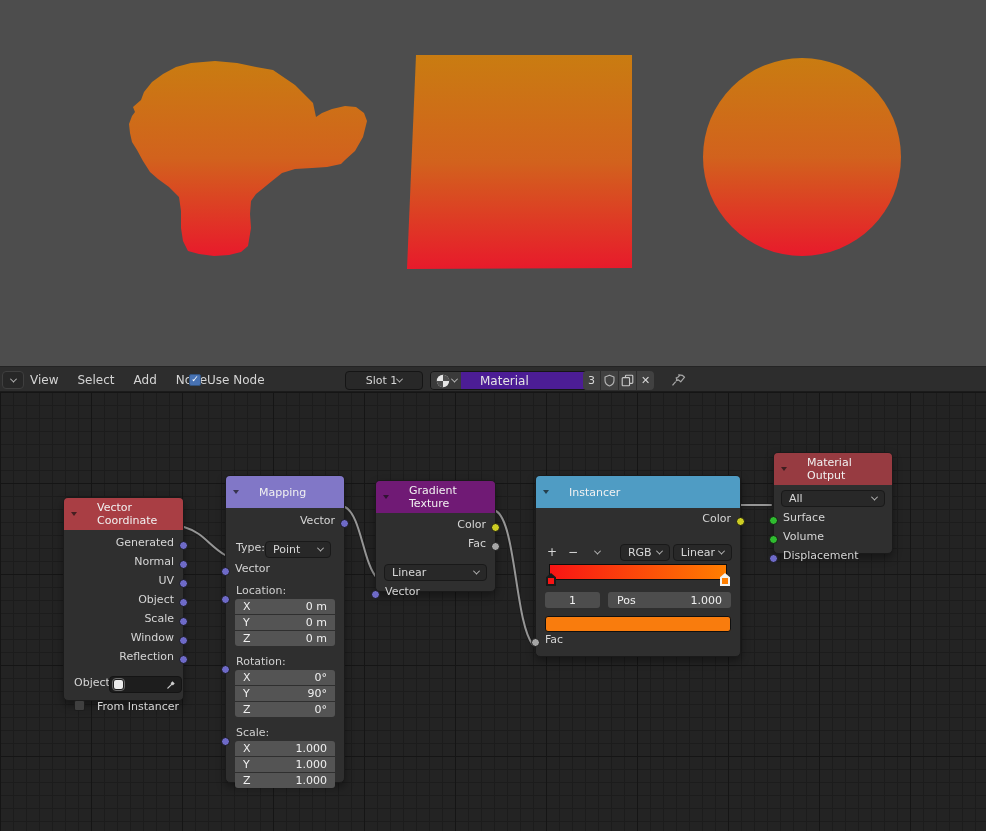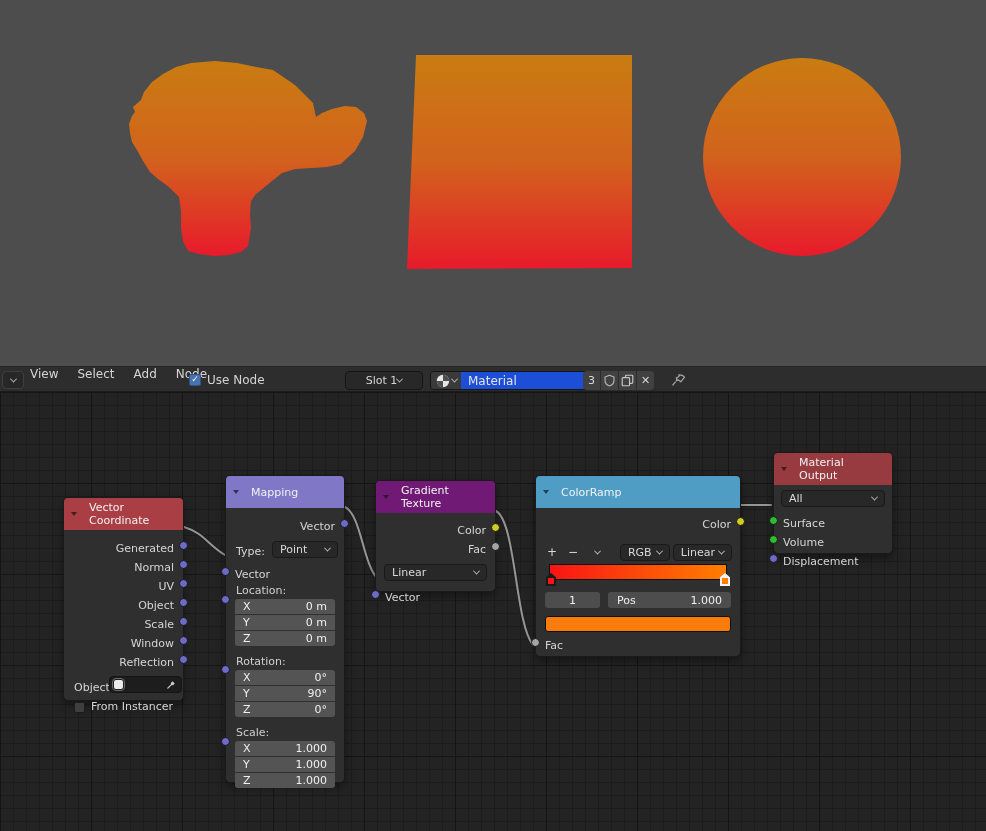--- a/index.html
+++ b/index.html
@@ -7,31 +7,31 @@
   .stage { position:relative; width:986px; height:831px; overflow:hidden; }
 
   
   .viewport { position:absolute; left:0; top:0; width:986px; height:366px; background:#4d4d4d; }
 
   
   .topbar { position:absolute; left:0; top:366px; width:986px; height:26px; background:#2d2d2d;
             border-top:1px solid #242424; border-bottom:1px solid #1b1b1b; color:#d4d4d4; font-size:12px; }
   .editor-btn { position:absolute; left:2px; top:4px; width:22px; height:18px; background:#272727;
                 border:1px solid #3f3f3f; border-radius:4px; display:flex; align-items:center; justify-content:center; }
-  .menus { position:absolute; left:30px; top:0; height:25px; display:flex; gap:19px; }
+  .menus { position:absolute; left:30px; top:0; height:25px; display:flex; align-items:center; gap:19px; }
   .menus span { cursor:default; }
   .usenodes { position:absolute; left:189px; top:0; height:25px; display:flex; align-items:center; gap:6px; }
   .cb { width:12px; height:12px; border-radius:2px; background:#4772b3; border:1px solid #32537f;
         display:flex; align-items:center; justify-content:center; color:#fff; font-size:9px; line-height:1; }
   .dd { background:#282828; border:1px solid #151515; border-radius:4px; display:flex; align-items:center;
         font-size:11px; color:#d5d5d5; }
   .slot-dd { position:absolute; left:345px; top:4px; width:78px; height:19px; padding:0 6px; justify-content:center; }
   .mat-widget { position:absolute; left:430px; top:4px; height:19px; display:flex; border:1px solid #151515; border-radius:4px; overflow:hidden; }
   .mat-icon-seg { width:30px; background:#3a3a3a; display:flex; align-items:center; justify-content:center; gap:2px; }
-  .mat-name-seg { width:126px; background:#1d4ed8; color:#e4e4e4; font-size:12px; display:flex; align-items:center; padding:0 7px; }
+  .mat-name-seg { width:126px; background:#4c1d95; color:#e4e4e4; font-size:12px; display:flex; align-items:center; padding:0 19px; }
   .btn-group { position:absolute; left:583px; top:4px; height:19px; display:flex; gap:1px; }
   .gbtn { width:17px; height:19px; background:#414141; display:flex; align-items:center; justify-content:center;
           color:#d8d8d8; font-size:11px; }
   .gbtn:first-child { border-radius:4px 0 0 4px; }
   .gbtn:last-child { border-radius:0 4px 4px 0; }
   .pin-wrap { position:absolute; left:668px; top:4px; width:18px; height:18px; }
 
   .chev { display:inline-block; width:5px; height:5px; border-right:1.4px solid #bdbdbd;
           border-bottom:1.4px solid #bdbdbd; transform:rotate(45deg) translate(-1px,-1px); }
 
@@ -40,25 +40,25 @@
     background-image:
       linear-gradient(#151515 1px, transparent 1px),
       linear-gradient(90deg,#151515 1px, transparent 1px),
       linear-gradient(#1c1c1c 1px, transparent 1px),
       linear-gradient(90deg,#1c1c1c 1px, transparent 1px);
     background-size:91px 91px, 91px 91px, 13px 13px, 13px 13px; }
   .wires { position:absolute; left:0; top:0; width:986px; height:831px; pointer-events:none; }
 
   .node { position:absolute; background:#2f2f2f; border:1px solid #1a1a1a; border-radius:5px;
           box-shadow:0 4px 9px rgba(0,0,0,.4); font-size:11px; color:#d5d5d5; }
-  .nh { height:17px; border-radius:4px 4px 0 0; display:flex; align-items:center; gap:12px; padding:16px 7px;
+  .nh { height:17px; border-radius:4px 4px 0 0; display:flex; align-items:center; gap:20px; padding:16px 7px;
         color:#f1f1f1; font-size:11px; }
   .tri { width:0; height:0; border-left:3.5px solid transparent; border-right:3.5px solid transparent;
          border-top:4.5px solid rgba(15,15,15,.65); }
-  .nrow { position:relative; height:19px; display:flex; align-items:flex-end; }
+  .nrow { position:relative; height:19px; display:flex; align-items:flex-start; }
   .nrow.out { justify-content:flex-end; padding-right:9px; }
   .nrow.in  { justify-content:flex-start; padding-left:9px; }
   .sock { position:absolute; width:9px; height:9px; border-radius:50%; border:1px solid #161616; top:50%; margin-top:-5px; }
   .sock.r { right:-5px; } .sock.l { left:-5px; }
   .sock.abs { margin:0; }
   .c-vec { background:#6e6ac8; } .c-col { background:#cdcd23; } .c-gray { background:#a5a5a5; } .c-shader { background:#2fbc2f; }
 
   .grp-label { margin:9px 10px 2px; height:13px; color:#cfcfcf; }
   .vrows { margin:0 9px; }
   .vrow { height:15px; background:#545454; display:flex; align-items:center; justify-content:space-between;
@@ -215,36 +215,36 @@
     <div class="nrow" style="margin-top:7px; height:18px; padding-left:10px;">
       <span>Object:</span>
       <div class="objfield">
         <span class="obj-ic"></span>
         <svg width="11" height="11" viewBox="0 0 12 12">
           <line x1="2" y1="10" x2="7" y2="5" stroke="#cdcdcd" stroke-width="1.4" stroke-linecap="round"></line>
           <path d="M7 2.5 L9.5 5 L7.5 7 L5 4.5 Z" fill="#cdcdcd"></path>
         </svg>
       </div>
     </div>
-    <div class="nrow" style="margin-top:6px; height:13px; padding-left:10px; gap:6px;">
+    <div class="nrow" style="margin-top:6px; height:13px; padding-left:10px; gap:12px;">
       <span class="cb-small"></span>
       <span>From Instancer</span>
     </div>
   </div>
 
   <div class="node" style="left:225px; top:475px; width:120px; height:308px;">
     <div class="nh" style="background:#8177c7;">
       <span class="tri"></span>
       <span>Mapping</span>
     </div>
     <div class="nrow out" style="margin-top:6px;">
       <span>Vector</span>
       <span class="sock r c-vec"></span>
     </div>
-    <div class="nrow" style="margin-top:8px; height:17px; padding-left:10px; gap:7px;">
+    <div class="nrow" style="margin-top:8px; height:17px; padding-left:10px; ">
       <span>Type:</span>
       <div class="node-dd" style="width:66px;">
         <span>Point</span>
         <span class="chev"></span>
       </div>
     </div>
     <div class="nrow in" style="margin-top:4px;">
       <span class="sock l c-vec"></span>
       <span>Vector</span>
     </div>
@@ -319,21 +319,21 @@
     </div>
     <div class="nrow in" style="margin-top:4px;">
       <span class="sock l c-vec"></span>
       <span>Vector</span>
     </div>
   </div>
 
   <div class="node" style="left:535px; top:475px; width:206px; height:182px;">
     <div class="nh" style="background:#4f9cc4;">
       <span class="tri"></span>
-      <span>ColorRamp</span>
+      <span>Instancer</span>
     </div>
     <div class="nrow out" style="margin-top:4px;">
       <span>Color</span>
       <span class="sock r c-col"></span>
     </div>
     <div class="ramp-btnrow">
       <span class="mini-btn">+</span>
       <span class="mini-btn" style="margin-left:5px;">−</span>
       <span style="margin-left:14px; display:flex;">
           <span class="chev"></span>

